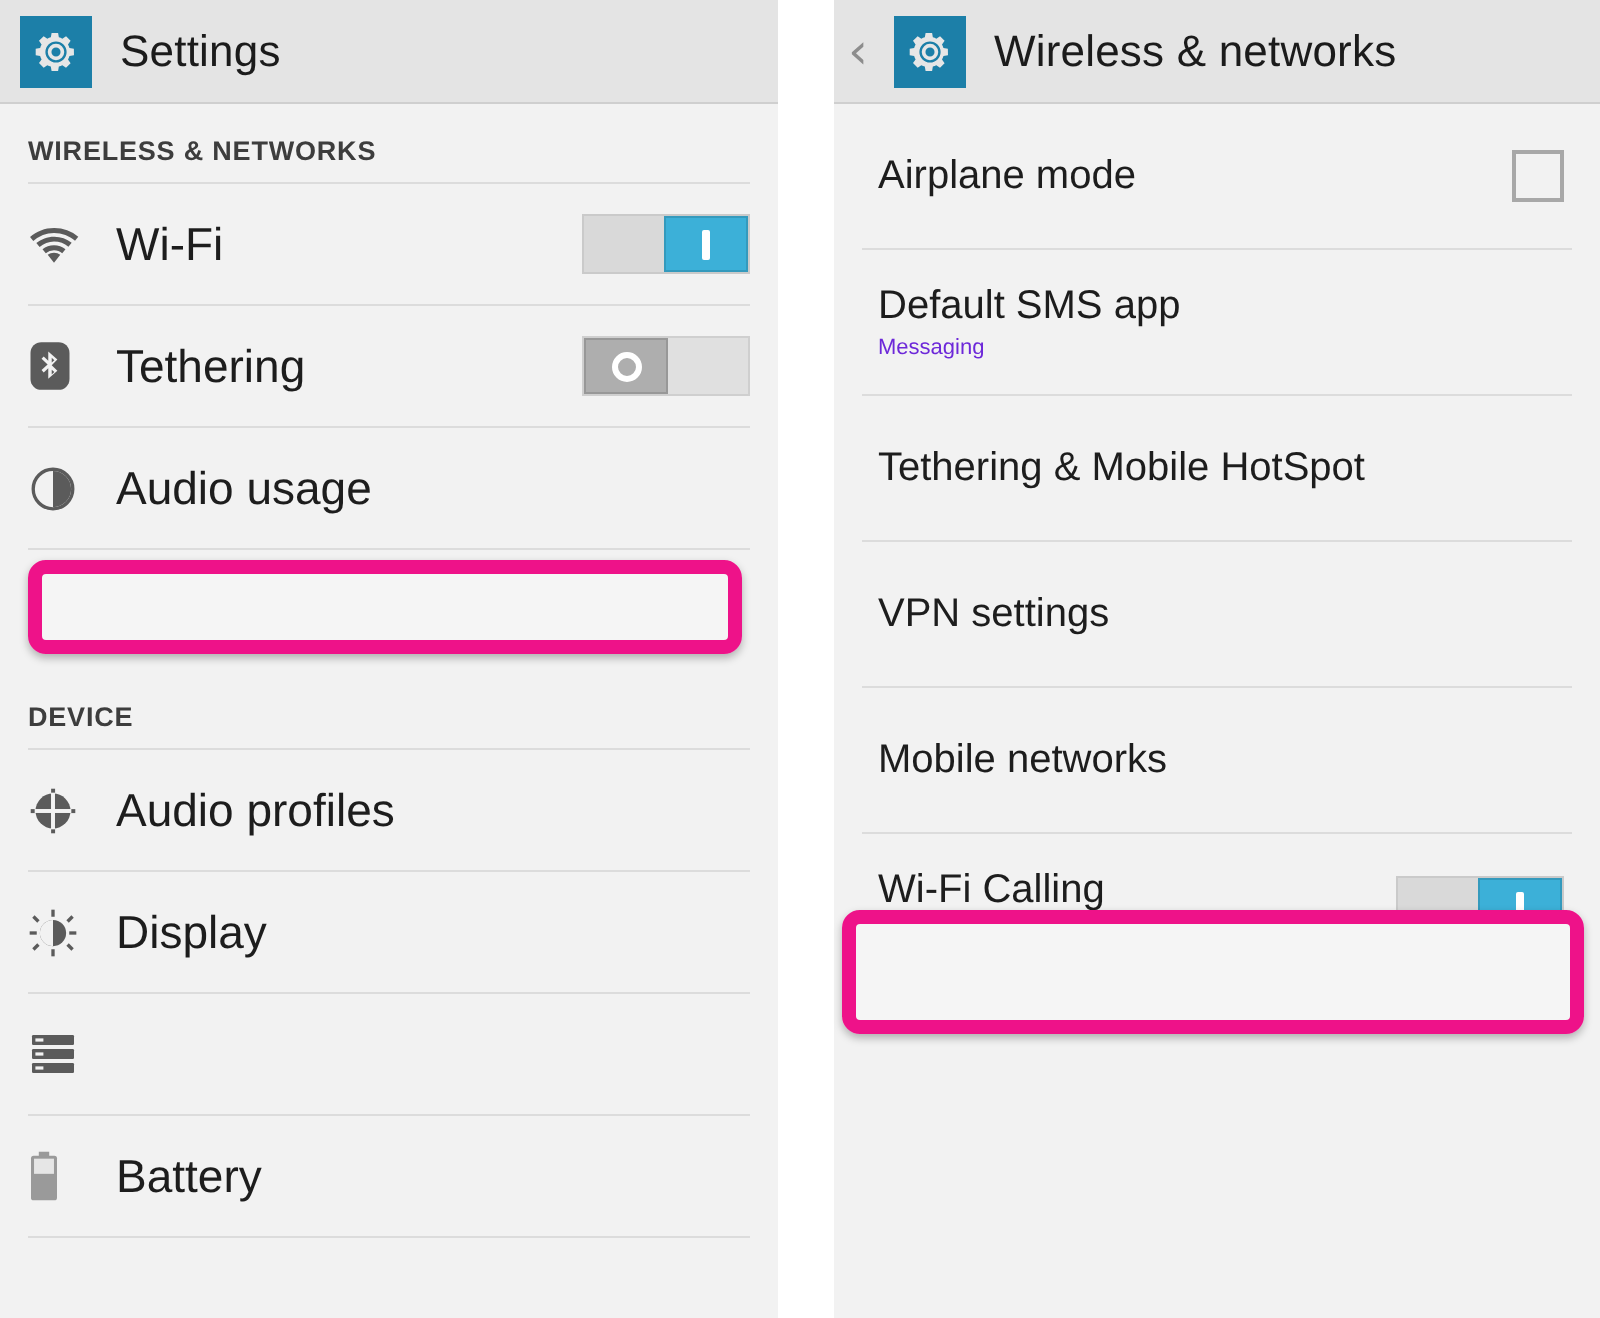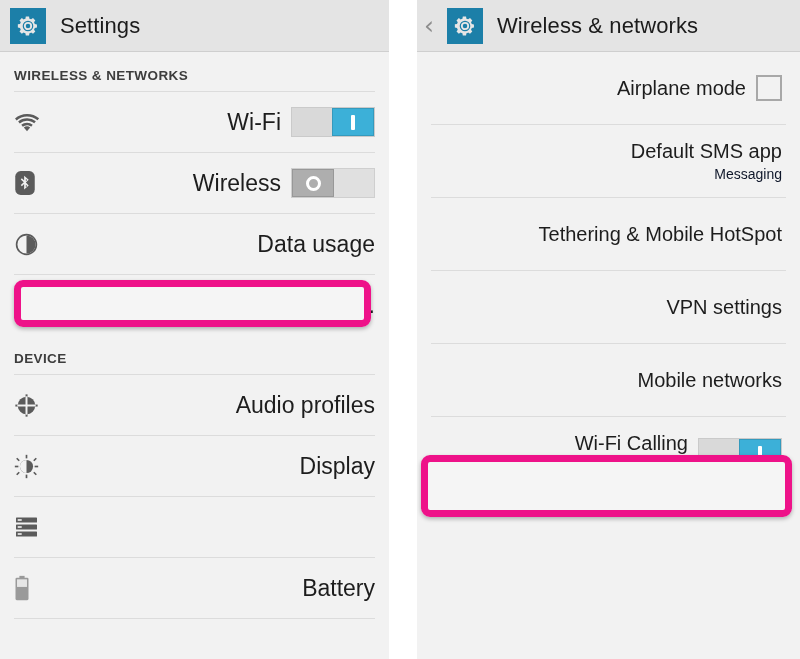--- a/index.html
+++ b/index.html
@@ -86,30 +86,30 @@
     padding: 0 14px;
     position: relative;
   }
   .row .icon-slot {
     width: 44px;
     flex: 0 0 44px;
     display: flex;
     align-items: center;
     justify-content: flex-start;
   }
-  .row .labels { flex: 1 1 auto; min-width: 0; text-align: right; }
+  .row .labels { flex: 1 1 auto; min-width: 0; }
   .row .title {
     font-size: 23px;
     color: #1d1d1d;
     line-height: 1.15;
     white-space: nowrap;
   }
   .row .subtitle {
-    font-size: 14px;
-    color: #0f172a;
+    font-size: 11px;
+    color: #6d28d9;
     margin-top: 3px;
     white-space: nowrap;
   }
   .row .control { flex: 0 0 auto; margin-left: 10px; }
 
   
   #panel-right .row { padding: 0 18px 0 22px; min-height: 72px; }
   #panel-right .row .title { font-size: 20px; }
 
   
@@ -235,42 +235,42 @@
   <div class="divider"></div>
 
   <div class="row">
     <div class="icon-slot">
       <svg width="22" height="26" viewBox="0 0 20 24" aria-hidden="true">
         <rect x="1" y="1" width="18" height="22" rx="5" fill="#5b5b5b"></rect>
         <path fill="#f2f2f2" d="M9.2 5.3l4.2 3.7-2.6 2.6 2.6 2.6-4.2 3.7V13l-2.1 2-1-1.1 2.8-2.6-2.8-2.6 1-1.1 2.1 2V5.3zm1.6 2.9v2.2l1.2-1.1-1.2-1.1zm0 5.5v2.2l1.2-1.1-1.2-1.1z"></path>
       </svg>
     </div>
     <div class="labels">
-      <div class="title">Wireless</div>
+      <div class="title">Tethering</div>
     </div>
     <div class="control">
       <div class="switch off">
         <div class="track-fill"></div>
         <div class="thumb">
             <span class="glyph"></span>
           </div>
       </div>
     </div>
   </div>
   <div class="divider"></div>
 
   <div class="row">
     <div class="icon-slot">
       <svg width="25" height="25" viewBox="0 0 24 24" aria-hidden="true">
         <circle cx="12" cy="12" r="9.5" fill="none" stroke="#5b5b5b" stroke-width="1.6"></circle>
         <path fill="#5b5b5b" d="M12 3.3a8.7 8.7 0 0 1 0 17.4V12z"></path>
       </svg>
     </div>
     <div class="labels">
-      <div class="title">Data usage</div>
+      <div class="title">Audio usage</div>
     </div>
   </div>
   <div class="divider"></div>
 
   <div class="row" id="row-more" style="position: relative; z-index: 5;">
     <div class="icon-slot"></div>
     <div class="labels">
       <div class="title">More...</div>
     </div>
   </div>

